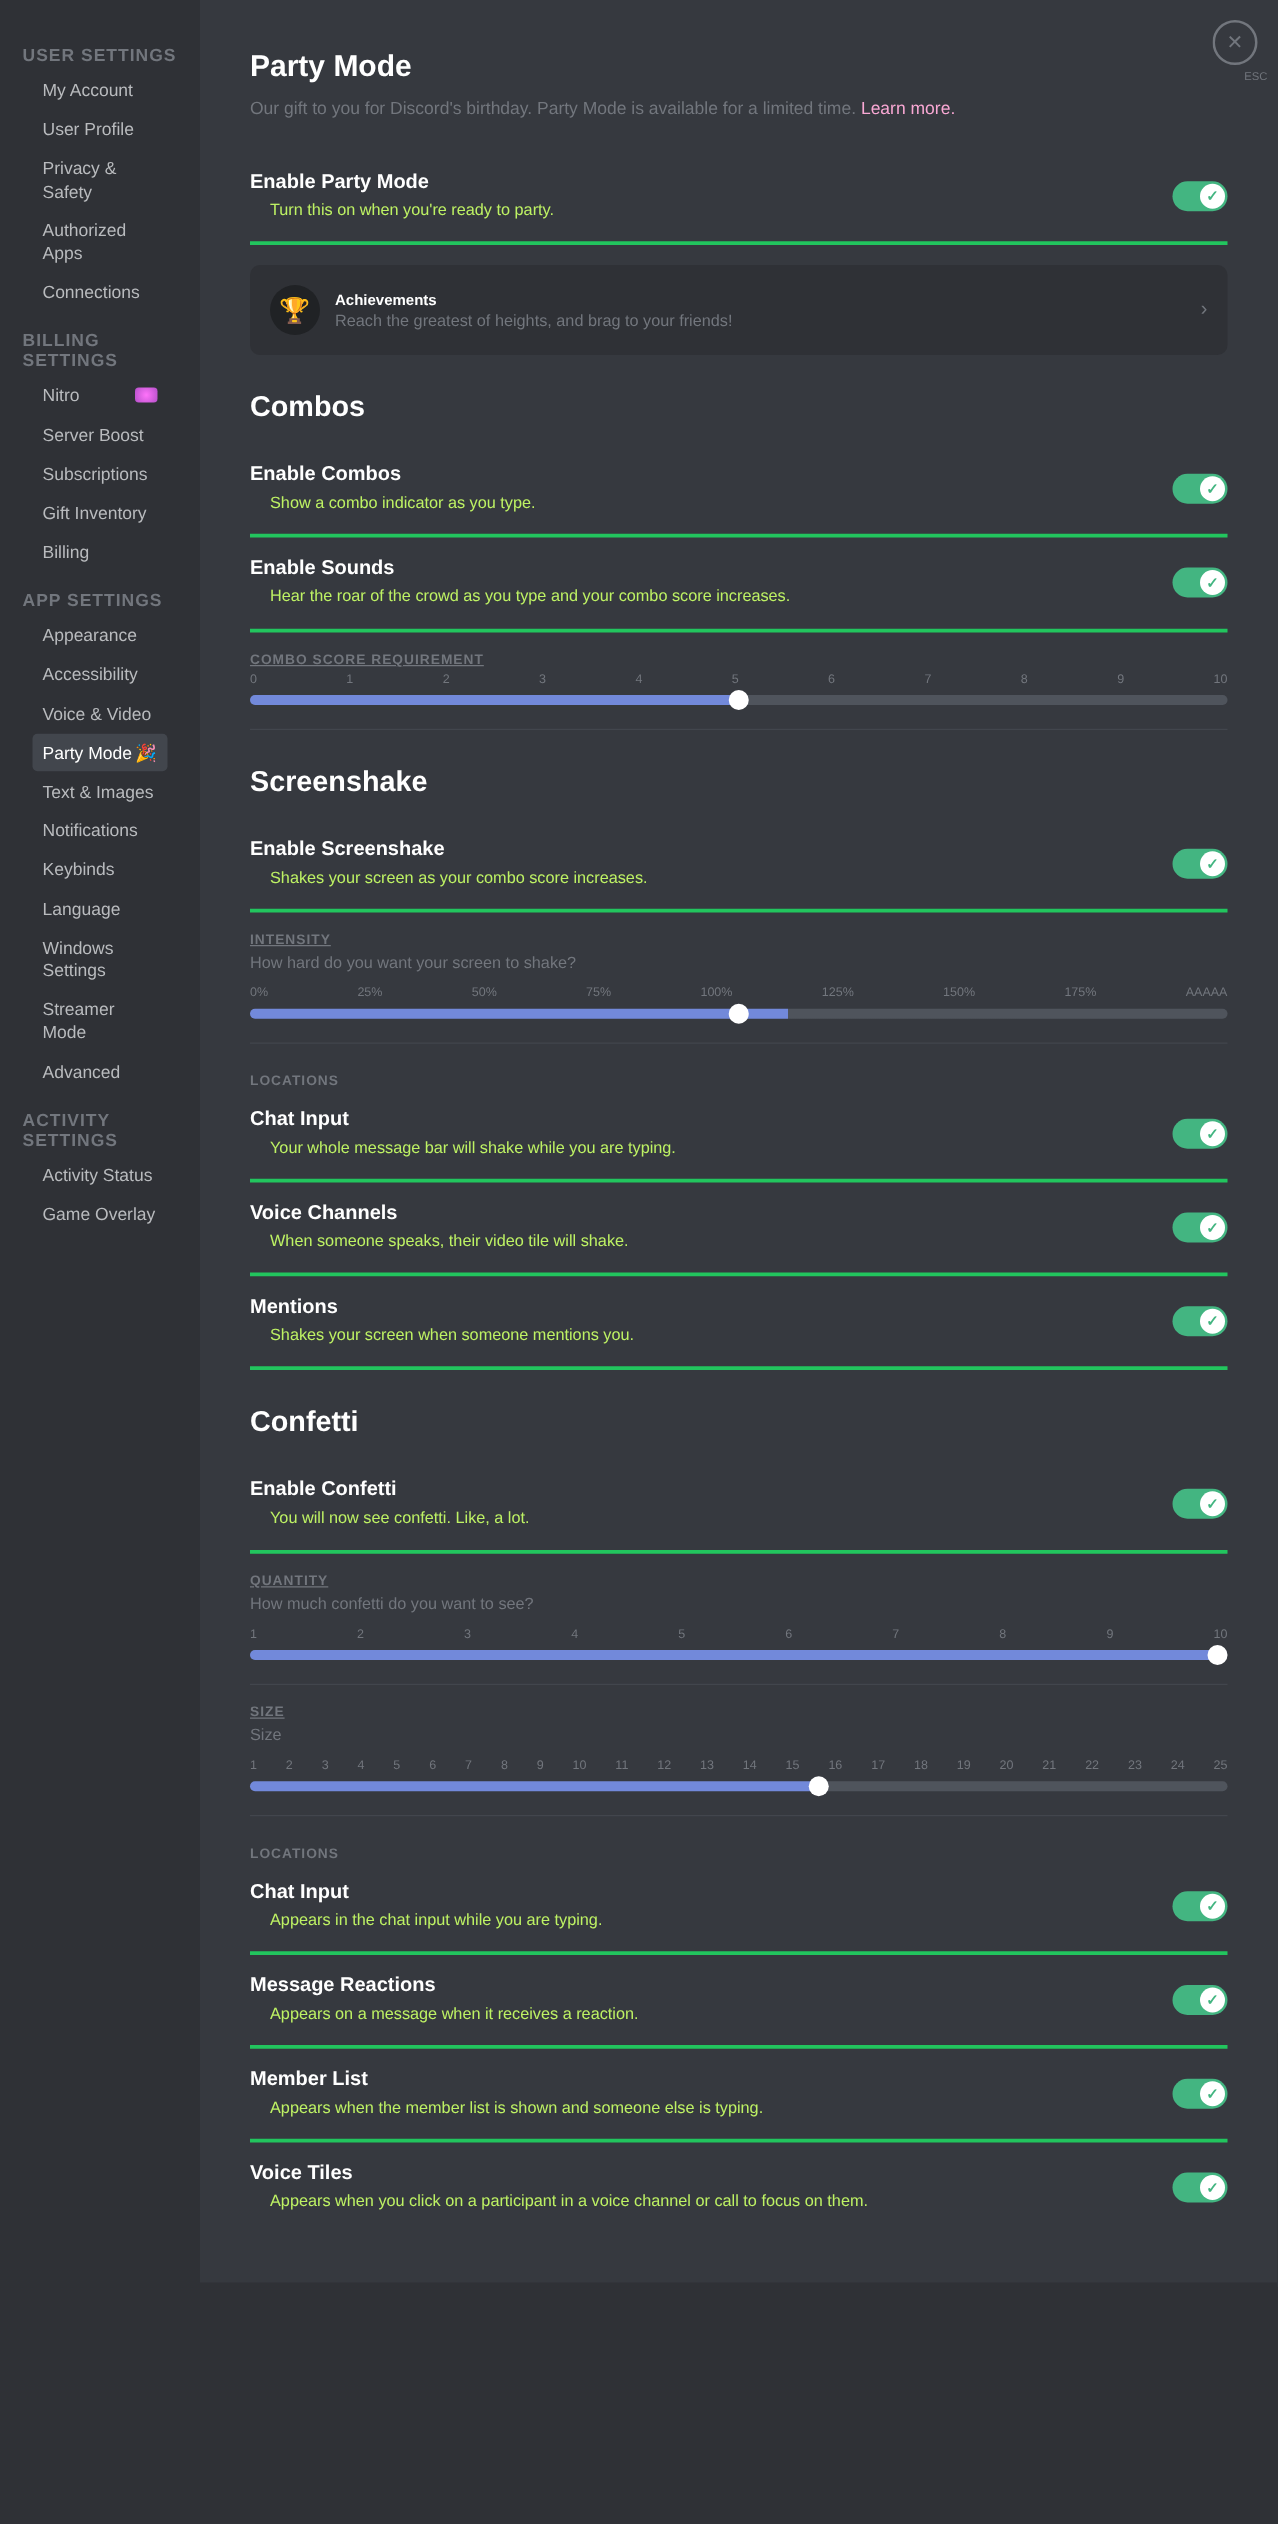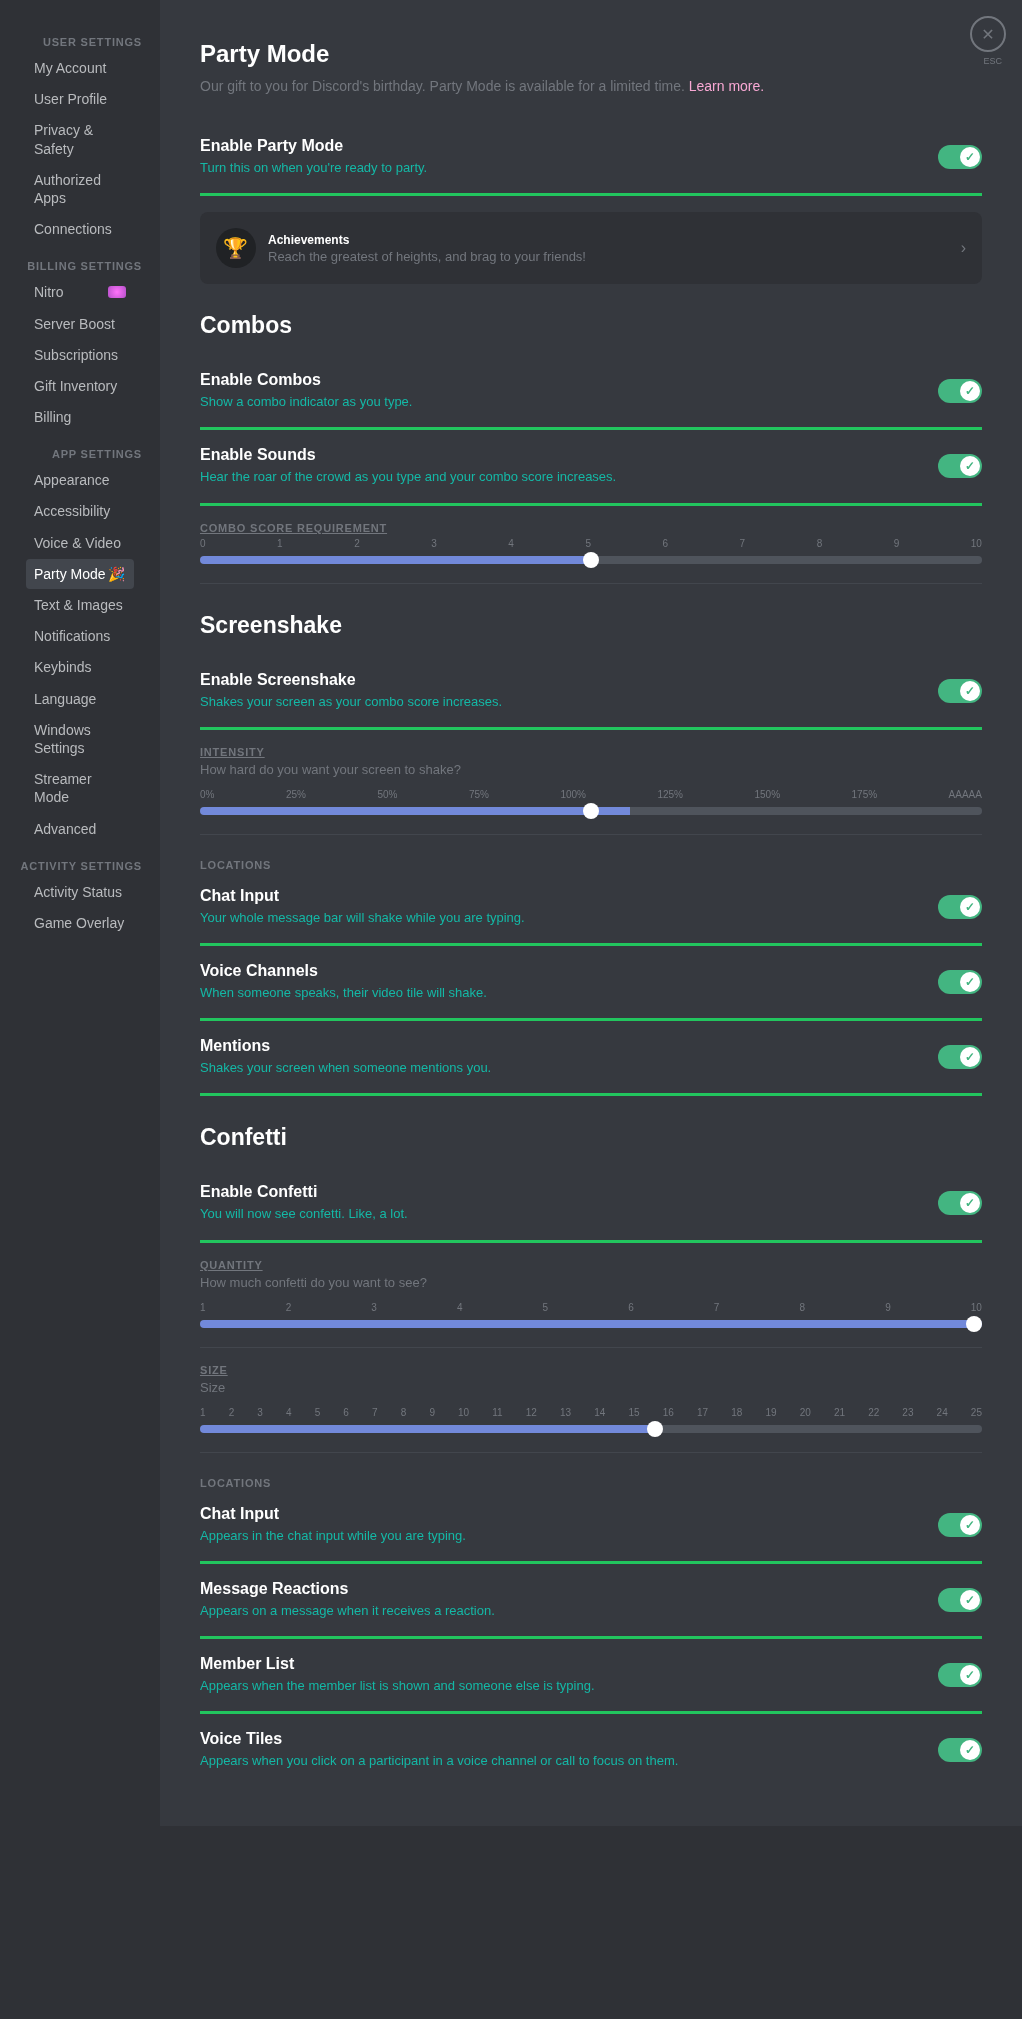--- a/index.html
+++ b/index.html
@@ -13,27 +13,26 @@
     }
     .sidebar {
       width: 160px;
       background: #2f3136;
       padding: 20px 10px;
       flex-shrink: 0;
       overflow-y: auto;
     }
     .sidebar-section-label {
       color: #72767d;
-      font-size: 11px;
+      font-size: 14px;
       font-weight: 700;
       text-transform: uppercase;
       letter-spacing: 0.8px;
       padding: 6px 8px 4px 8px;
       margin-top: 10px;
-      text-align: right;
     }
     .sidebar-item {
       display: flex;
       align-items: center;
       justify-content: space-between;
       padding: 6px 8px;
       border-radius: 4px;
       cursor: pointer;
       color: #b9bbbe;
       font-size: 14px;
@@ -119,22 +118,23 @@
     }
     .setting-info {}
     .setting-label {
       font-size: 16px;
       font-weight: 600;
       color: #ffffff;
       margin-bottom: 4px;
     }
     .setting-desc {
       font-size: 13px;
-      color: #14b8a6;
+      color: #bef264;
       line-height: 1.4;
+      margin-left: 16px;
     }
     .toggle {
       width: 44px;
       height: 24px;
       border-radius: 12px;
       background: #43b581;
       position: relative;
       flex-shrink: 0;
       cursor: pointer;
       display: flex;
@@ -347,21 +347,21 @@
     <div class="sidebar-item">
       <span>Game Overlay</span>
     </div>
   </div>
 <div class="main-wrapper">
   <div class="main-content">
 
     <button class="close-button" style="position:fixed;top:16px;right:16px;">
       <span>✕</span>
     </button>
-    <span class="esc-label" style="position:fixed;top:54px;right:20px;font-size:9px;color:#72767d;">ESC</span>
+    <span class="esc-label" style="position:fixed;top:54px;right:8px;font-size:9px;color:#72767d;">ESC</span>
 
     <h1 class="page-title">Party Mode</h1>
     <p class="page-subtitle">
       <span>Our gift to you for Discord's birthday. Party Mode is available for a limited time.</span>
       <a href="#">Learn more.</a>
     </p>
 
     <div class="setting-row">
       <div class="setting-info">
         <div class="setting-label">Enable Party Mode</div>

